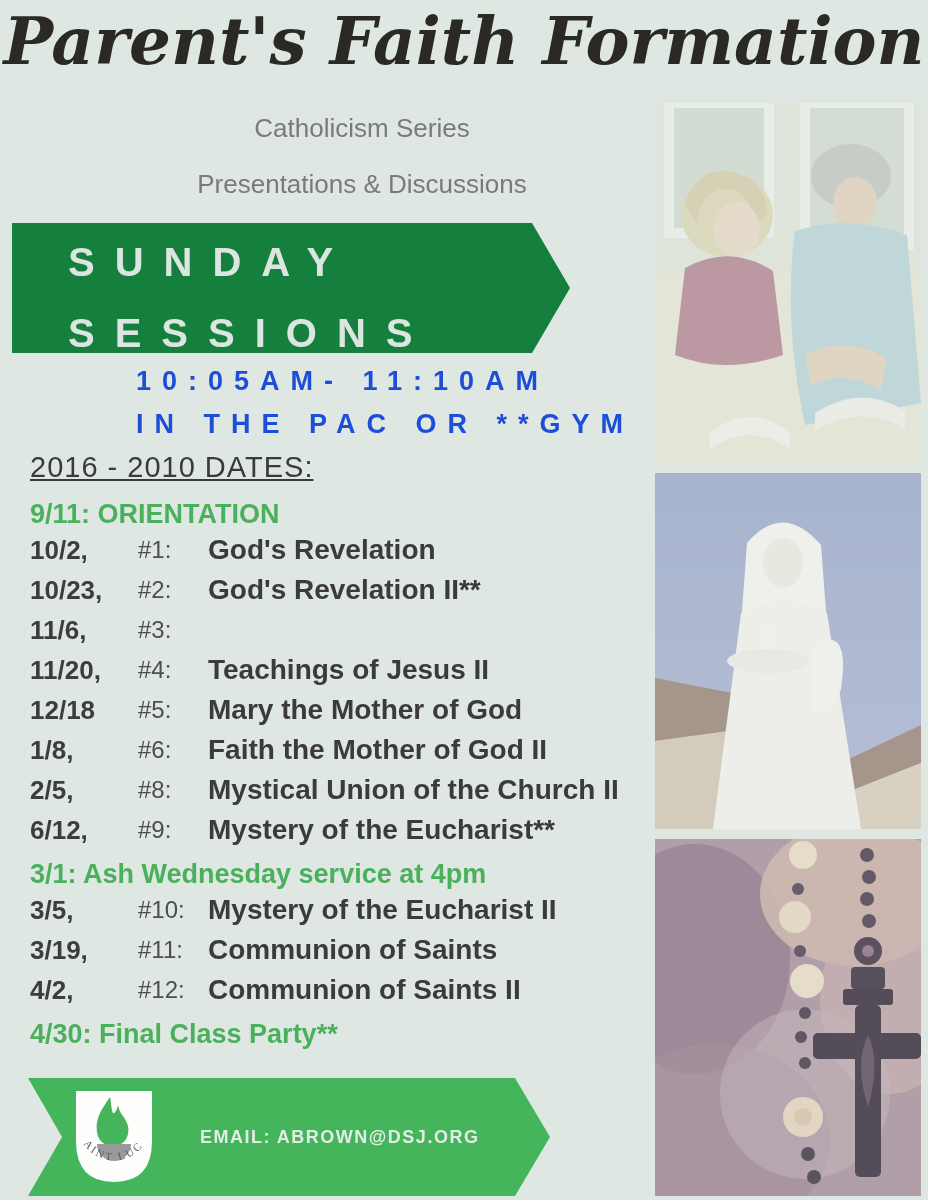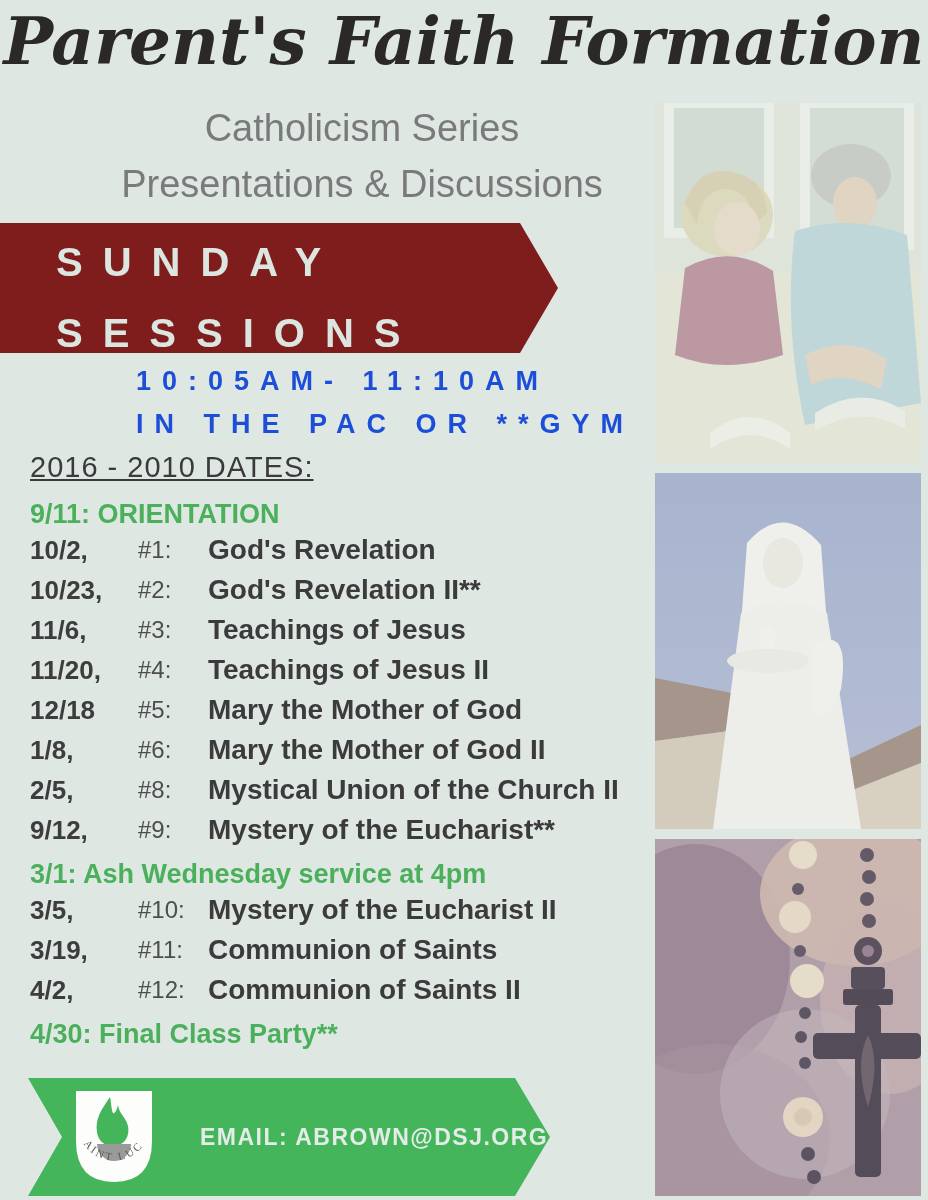--- a/index.html
+++ b/index.html
@@ -14,25 +14,25 @@
     position:absolute;top:2px;left:0;width:100%;
     text-align:center;
     font-family:"DejaVu Serif",serif;
     font-style:italic;font-weight:bold;
     font-size:66px;color:#2b2926;letter-spacing:0px;
     white-space:nowrap;
   }
   .subtitle{
     position:absolute;top:100px;left:0;width:724px;
     text-align:center;color:#7a7a7a;
-    font-size:38px;line-height:56px;font-weight:400;
+    font-size:26px;line-height:56px;font-weight:400;
   }
   .banner-top{
-    position:absolute;top:223px;left:0;width:558px;height:130px;
-    background:#7f1d1d;
+    position:absolute;top:223px;left:12px;width:558px;height:130px;
+    background:#15803d;
     clip-path:polygon(0 0,520px 0,558px 65px,520px 130px,0 130px);
   }
   .banner-top .banner-text{
     position:absolute;left:56px;top:4px;
     font-size:40px;font-weight:bold;color:#dce6e0;
     letter-spacing:20px;line-height:71px;
   }
   .time-block{
     position:absolute;top:360px;left:136px;
     color:#1d4ed8;font-weight:bold;font-size:27px;
@@ -52,21 +52,21 @@
   .row.highlight{color:#4bb05c;font-weight:bold;font-size:27px;align-items:flex-end;}
   .banner-bottom{
     position:absolute;top:1078px;left:28px;width:524px;height:118px;
     background:#45b55c;
     clip-path:polygon(0 0,487px 0,522px 59px,487px 118px,0 118px,34px 59px);
   }
   .logo{position:absolute;left:46px;top:11px;width:80px;height:96px;}
   .email{
     position:absolute;left:172px;top:0;height:118px;
     display:flex;align-items:center;
-    font-size:23px;font-weight:bold;color:#e3ece6;letter-spacing:1.5px;
+    font-size:18px;font-weight:bold;color:#e3ece6;letter-spacing:1.5px;
     white-space:nowrap;
   }
   .photo{position:absolute;left:655px;width:266px;overflow:hidden;}
   .photo svg{display:block;width:100%;height:100%;}
   #photo1{top:103px;height:360px;}
   #photo2{top:473px;height:356px;}
   #photo3{top:839px;height:357px;}
 </style>
 </head>
 <body>
@@ -105,44 +105,43 @@
       <span class="stitle">God's Revelation</span>
     </div>
     <div class="row">
       <span class="date">10/23,</span>
       <span class="num">#2:</span>
       <span class="stitle">God's Revelation II**</span>
     </div>
     <div class="row">
       <span class="date">11/6,</span>
       <span class="num">#3:</span>
-      <span class="stitle">Teachings of Jesus</span>
     </div>
     <div class="row">
       <span class="date">11/20,</span>
       <span class="num">#4:</span>
       <span class="stitle">Teachings of Jesus II</span>
     </div>
     <div class="row">
       <span class="date">12/18</span>
       <span class="num">#5:</span>
       <span class="stitle">Mary the Mother of God</span>
     </div>
     <div class="row">
       <span class="date">1/8,</span>
       <span class="num">#6:</span>
-      <span class="stitle">Mary the Mother of God II</span>
+      <span class="stitle">Faith the Mother of God II</span>
     </div>
     <div class="row">
       <span class="date">2/5,</span>
       <span class="num">#8:</span>
       <span class="stitle">Mystical Union of the Church II</span>
     </div>
     <div class="row">
-      <span class="date">9/12,</span>
+      <span class="date">6/12,</span>
       <span class="num">#9:</span>
       <span class="stitle">Mystery of the Eucharist**</span>
     </div>
 
     <div class="row highlight">
       <span>3/1: Ash Wednesday service at 4pm</span>
     </div>
 
     <div class="row">
       <span class="date">3/5,</span>

